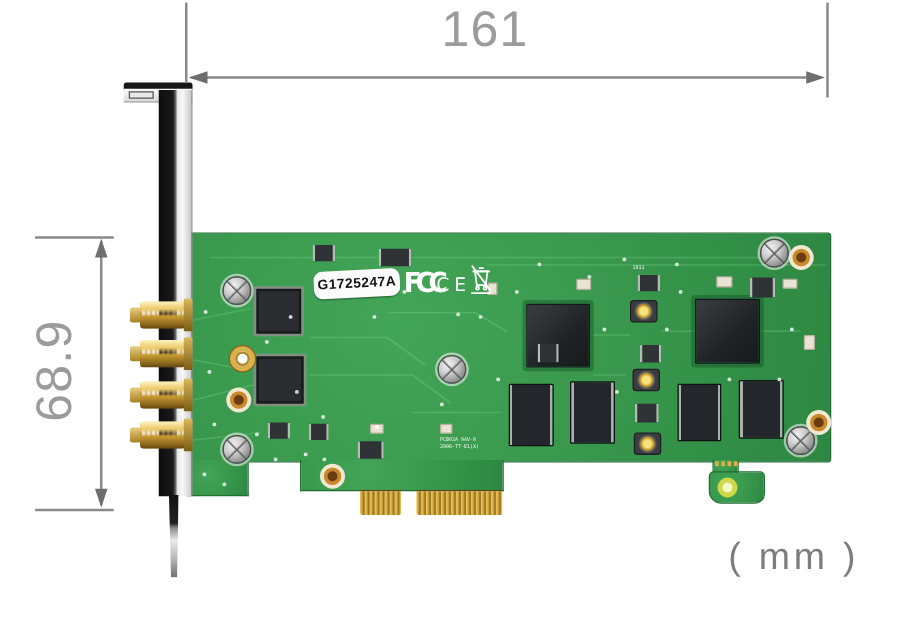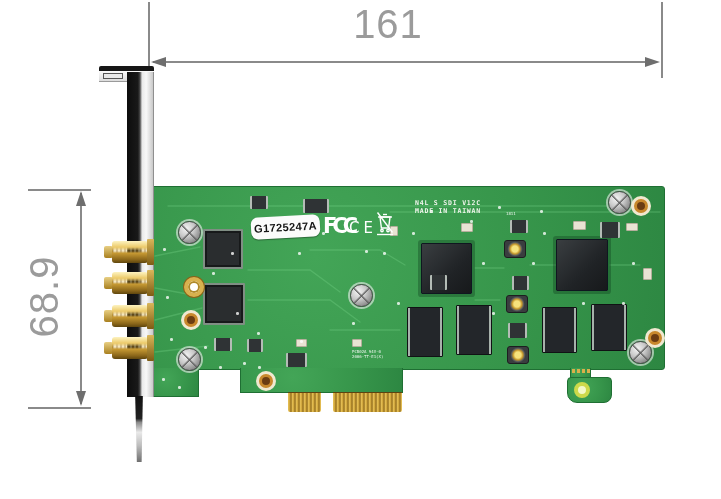--- a/index.html
+++ b/index.html
@@ -217,21 +217,20 @@
         <div class="nut"></div>
         <div class="base"></div>
       </div>
       <div class="sma" style="top: 337px;">
         <div class="tip"></div>
         <div class="nut"></div>
         <div class="base"></div>
       </div>
     </div>
 
-  <div class="silk" style="left:403px;top:199px;width:90px"><span>N4L S SDI V12C</span><br><span>MADE IN TAIWAN</span></div>
   <div class="sticker">
     <span>G1725247A</span>
   </div>
   <div class="fcc-mark">FCC</div>
   <div class="ce-mark">CE</div>
   <svg class="weee" width="20" height="27" viewBox="0 0 20 27">
     <g stroke="#ffffff" stroke-width="1.4" fill="none">
       <path d="M5 6 L15 6 L13.6 17 L6.4 17 Z"></path>
       <line x1="3" y1="6" x2="17" y2="6"></line>
       <line x1="8" y1="3.5" x2="12" y2="3.5"></line>
@@ -254,13 +253,14 @@
   <div class="arrow left" style="left:151px;top:57px"></div>
   <div class="arrow right" style="left:645px;top:57px"></div>
 
   <div class="dim-label" style="left:-26px;top:274px;width:140px;font-size:40px;transform:rotate(-90deg);">68.9</div>
   <div class="dim-line" style="left:28px;top:189px;width:63px;height:1.5px"></div>
   <div class="dim-line" style="left:28px;top:407px;width:63px;height:1.5px"></div>
   <div class="dim-line" style="left:80px;top:193px;width:1.5px;height:211px"></div>
   <div class="arrow up" style="left:76px;top:191px"></div>
   <div class="arrow down" style="left:76px;top:391px"></div>
 
+  <div class="dim-label" style="left:560px;top:429px;width:150px;font-size:30px;color:#7d7d7d;letter-spacing:3px;">( mm )</div>
 </div>
 
 </body></html>

